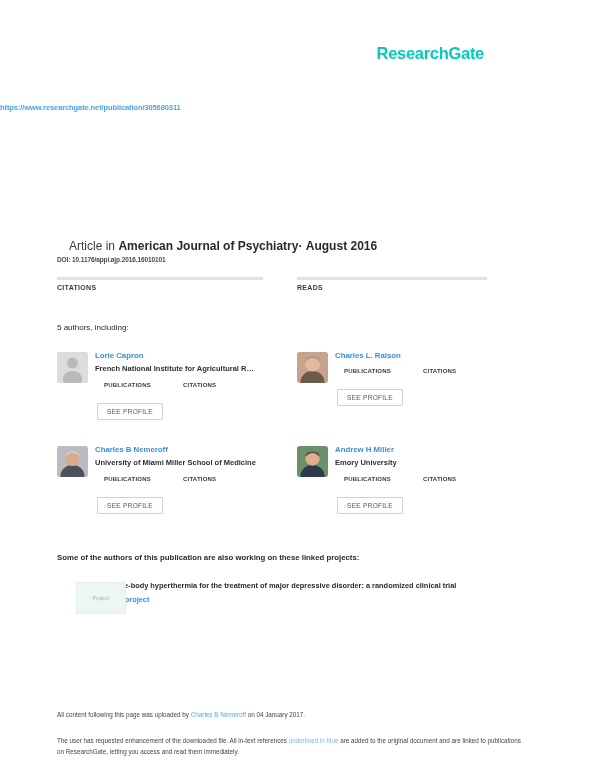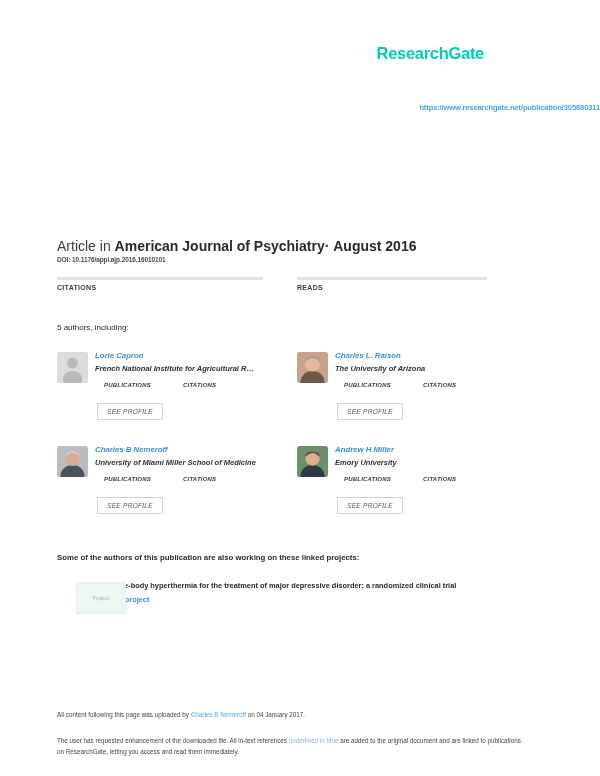--- a/index.html
+++ b/index.html
@@ -41,41 +41,42 @@
     color: #00ccbb;
     white-space: nowrap;
   }
 
   
   .rg-url {
     position: absolute;
     left: 0;
     top: 103px;
     width: 600px;
-    text-align: right;
+    text-align: left;
     font-size: 7.5px;
     font-weight: bold;
     color: #4aa3e8;
     letter-spacing: -0.1px;
     white-space: nowrap;
     overflow: hidden;
   }
 
   
   .meta-block {
     position: absolute;
     left: 57px;
     top: 240px;
     width: 470px;
   }
   .meta-line {
-    font-size: 14px;
+    font-size: 12px;
     color: #3c3c3c;
     line-height: 12px;
     white-space: nowrap;
+    margin-left: 12px;
   }
   .meta-line .label {
     font-weight: normal;
     color: #3c3c3c;
   }
   .meta-line .journal {
     font-weight: bold;
     color: #2a2a2a;
   }
   .meta-doi {
@@ -151,21 +152,20 @@
     left: 0; top: 2px;
     width: 31px;
     height: 31px;
     border-radius: 3px;
     overflow: hidden;
     background: #d8d8d8;
   }
   .avatar svg { display: block; }
   .author-body {
     margin-left: 38px;
-    font-style: italic;
   }
   .author-name {
     font-size: 7.8px;
     font-weight: bold;
     color: #3b8fd4;
     line-height: 11px;
     white-space: nowrap;
     overflow: hidden;
   }
   .author-affil {
@@ -366,21 +366,20 @@
       <div class="avatar">
         <svg width="31" height="31" viewBox="0 0 31 31">
           <rect width="31" height="31" fill="#c7a38b"></rect>
           <ellipse cx="15.5" cy="30" rx="12" ry="11" fill="#6e5a4a"></ellipse>
           <circle cx="15.5" cy="12" r="7.6" fill="#e2b999"></circle>
           <path d="M7.9 10 Q15.5 2 23.1 10 Q23.1 5 15.5 4 Q7.9 5 7.9 10Z" fill="#9a9a9a"></path>
         </svg>
       </div>
       <div class="author-body">
         <div class="author-name">Charles L. Raison</div>
-        <div class="author-affil">The University of Arizona</div>
         <div class="author-stats">
           <div class="astat pub">
             <div class="astat-num"></div>
             <div class="astat-label">PUBLICATIONS</div>
           </div>
           <div class="astat cit">
             <div class="astat-num"></div>
             <div class="astat-label">CITATIONS</div>
           </div>
         </div>

